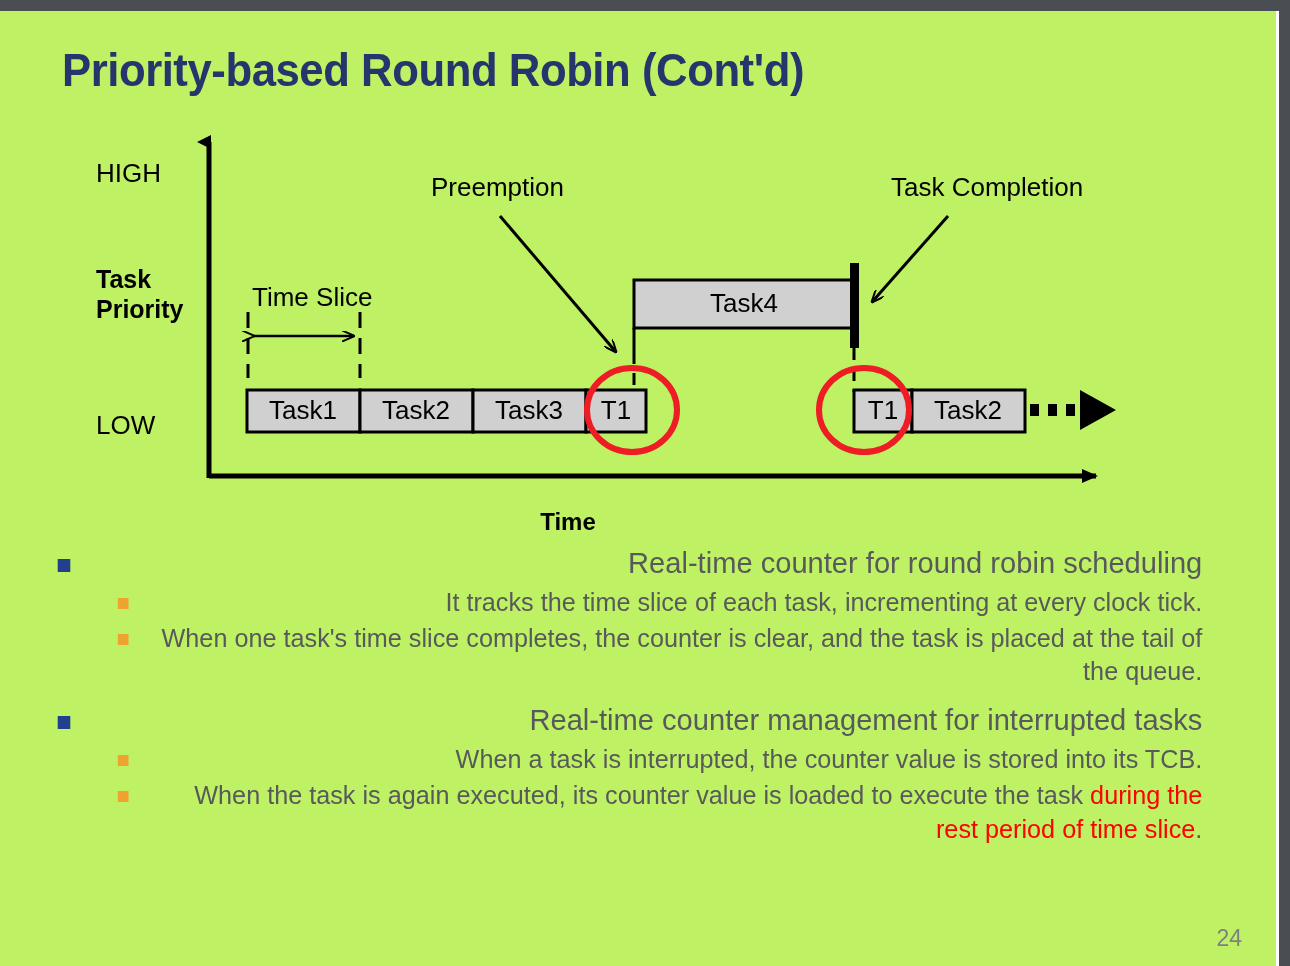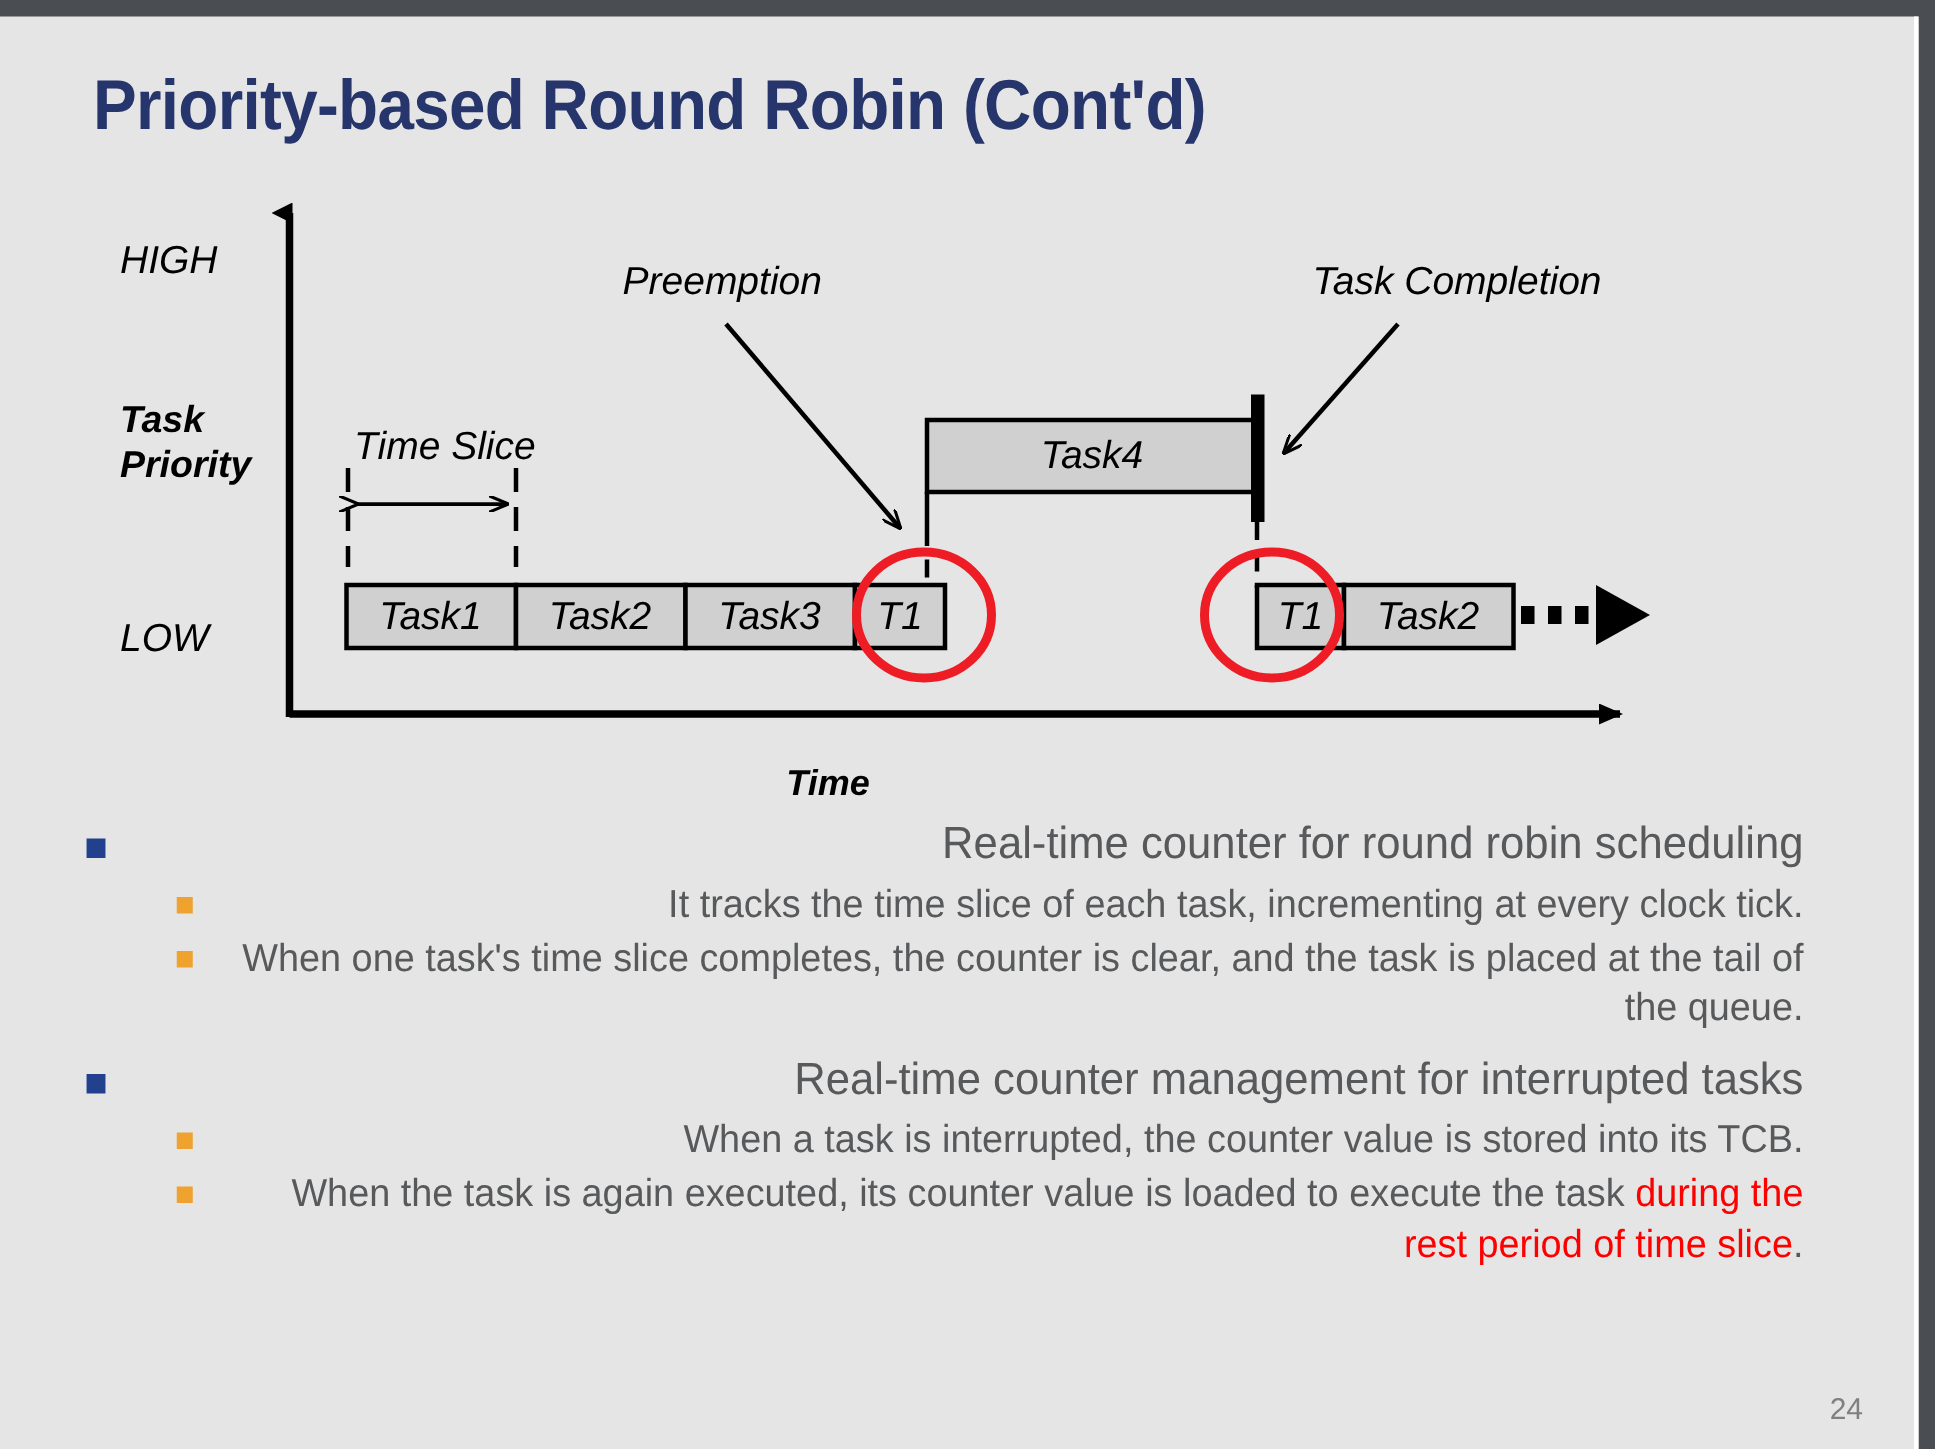--- a/index.html
+++ b/index.html
@@ -7,21 +7,21 @@
     padding: 0;
     background: #ffffff;
   }
   body {
     font-family: "Liberation Sans", sans-serif;
   }
   #slide {
     position: relative;
     width: 1290px;
     height: 966px;
-    background: #e5e5e5;
+    background: #bef264;
     overflow: hidden;
   }
   
   .chrome-top {
     position: absolute;
     left: 0; top: 0;
     width: 1290px; height: 11px;
     background: #4a4d52;
   }
   .chrome-right {
@@ -48,25 +48,24 @@
     letter-spacing: -0.5px;
     transform: scaleX(0.93);
     transform-origin: left top;
     white-space: nowrap;
     line-height: 1.1;
   }
 
   
   .diagram {
     position: absolute;
-    left: 60px;
+    left: 76px;
     top: 120px;
     width: 1060px;
     height: 420px;
-    font-style: italic;
   }
 
   
   .bullets {
     position: absolute;
     left: 48px;
     top: 545px;
     width: 1190px;
     text-align: right;
   }
@@ -111,21 +110,21 @@
   }
   .gap-top {
     margin-top: 14px;
   }
 
   
   .page-number {
     position: absolute;
     right: 48px;
     bottom: 14px;
-    font-size: 20px;
+    font-size: 23px;
     color: #808080;
     margin-top: 12px;
   }
 
   svg text {
     font-family: "Liberation Sans", sans-serif;
   }
 </style>
 </head>
 <body>

